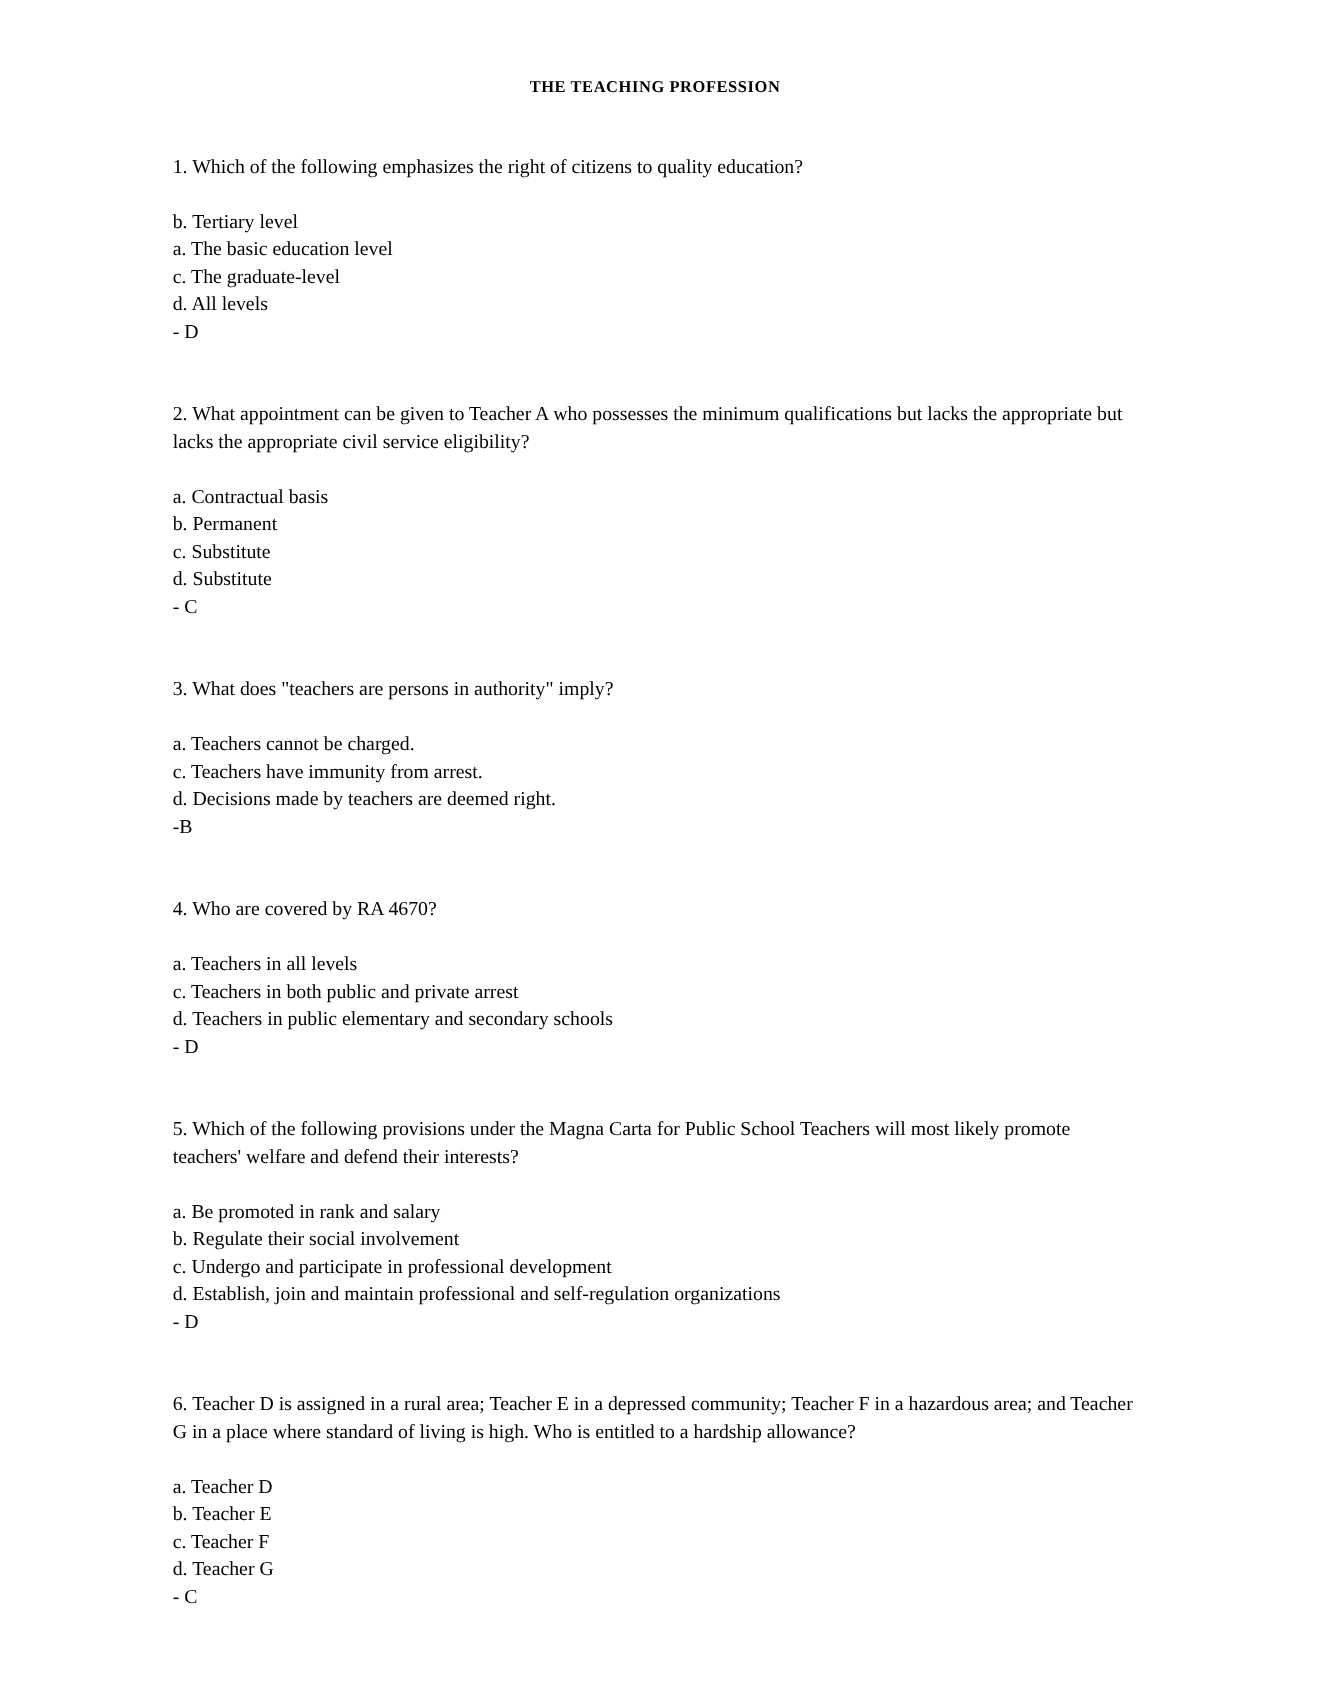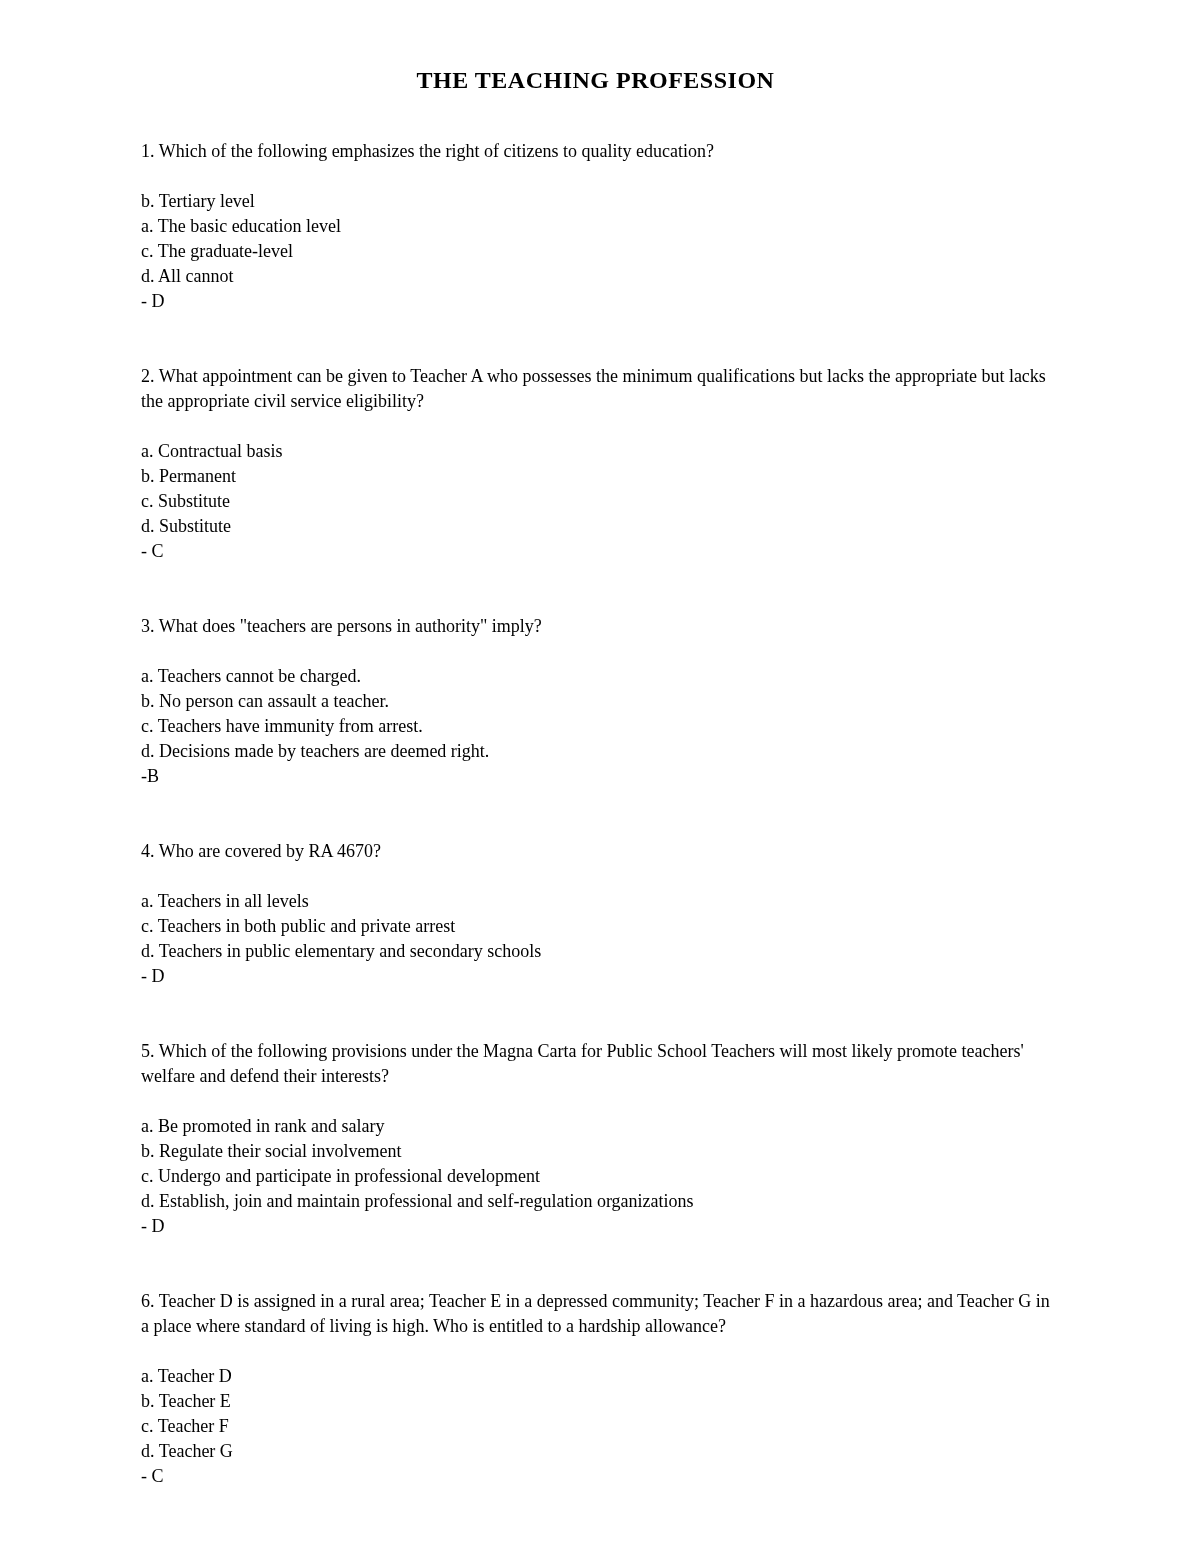--- a/index.html
+++ b/index.html
@@ -12,28 +12,28 @@
     min-height: 1553px;
     box-sizing: border-box;
     background: #ffffff;
     color: #000000;
     font-family: "Liberation Serif", serif;
     font-size: 18px;
     line-height: 25px;
     padding: 68px 150px 60px 141px;
   }
   .doc-title {
-    font-size: 24px;
+    font-size: 15px;
     font-weight: bold;
     text-align: center;
     letter-spacing: 0.5px;
     margin: 0 0 46px 0;
   }
   .question {
-    margin: 0;
+    margin: 16px;
   }
   .q-text {
     margin: 0 0 25px 0;
   }
   .options {
     margin: 0;
   }
   .option {
     margin: 0;
   }
@@ -49,41 +49,40 @@
 
 <div class="page">
   <h1 class="doc-title">THE TEACHING PROFESSION</h1>
   <div id="questions">
   <div class="question">
     <p class="q-text">1. Which of the following emphasizes the right of citizens to quality education?</p>
     <div class="options">
           <p class="option">b. Tertiary level</p>
           <p class="option">a. The basic education level</p>
           <p class="option">c. The graduate-level</p>
-          <p class="option">d. All cannot</p>
+          <p class="option">d. All levels</p>
         </div>
     <p class="answer">- D</p>
   </div>
 
   <div class="question">
     <p class="q-text">2. What appointment can be given to Teacher A who possesses the minimum qualifications but lacks the appropriate but lacks the appropriate civil service eligibility?</p>
     <div class="options">
           <p class="option">a. Contractual basis</p>
           <p class="option">b. Permanent</p>
           <p class="option">c. Substitute</p>
           <p class="option">d. Substitute</p>
         </div>
     <p class="answer">- C</p>
   </div>
 
   <div class="question">
     <p class="q-text">3. What does "teachers are persons in authority" imply?</p>
     <div class="options">
           <p class="option">a. Teachers cannot be charged.</p>
-          <p class="option">b. No person can assault a teacher.</p>
           <p class="option">c. Teachers have immunity from arrest.</p>
           <p class="option">d. Decisions made by teachers are deemed right.</p>
         </div>
     <p class="answer">-B</p>
   </div>
 
   <div class="question">
     <p class="q-text">4. Who are covered by RA 4670?</p>
     <div class="options">
           <p class="option">a. Teachers in all levels</p>

